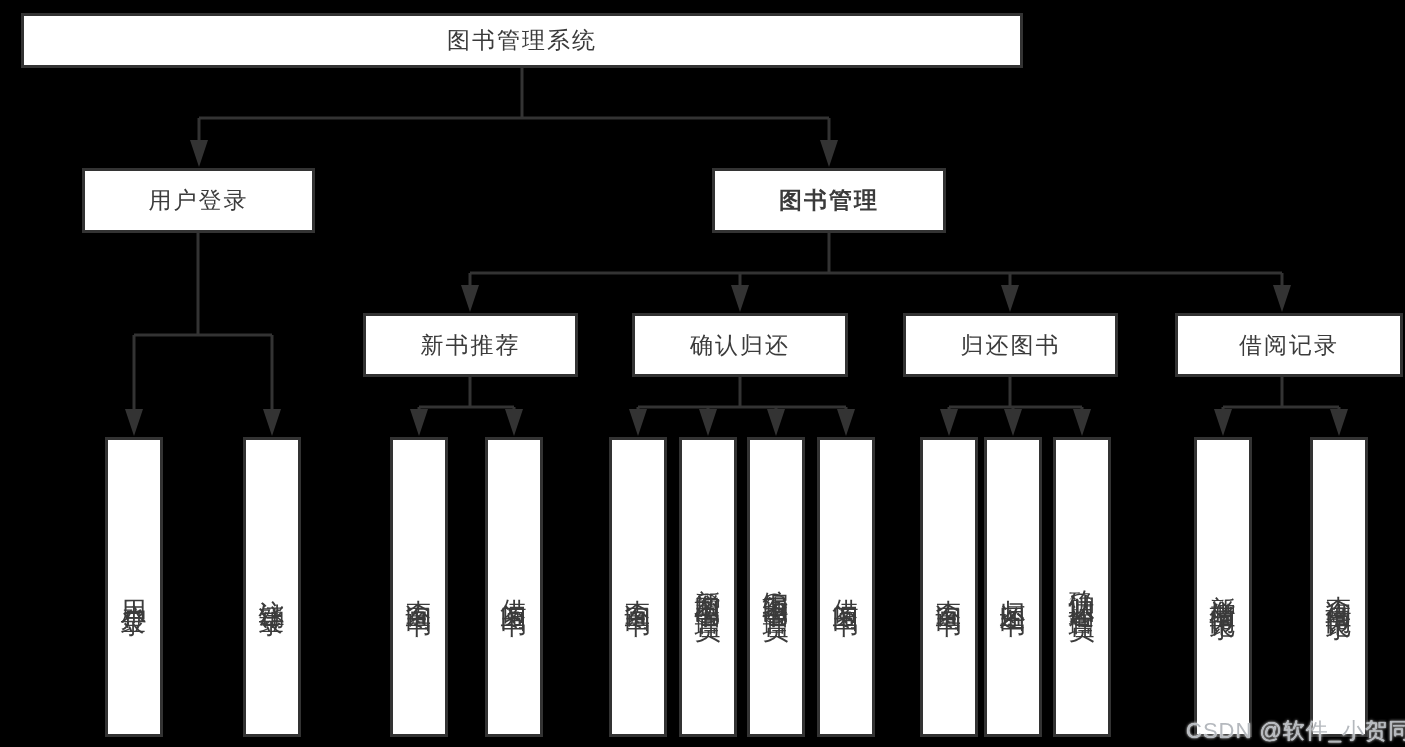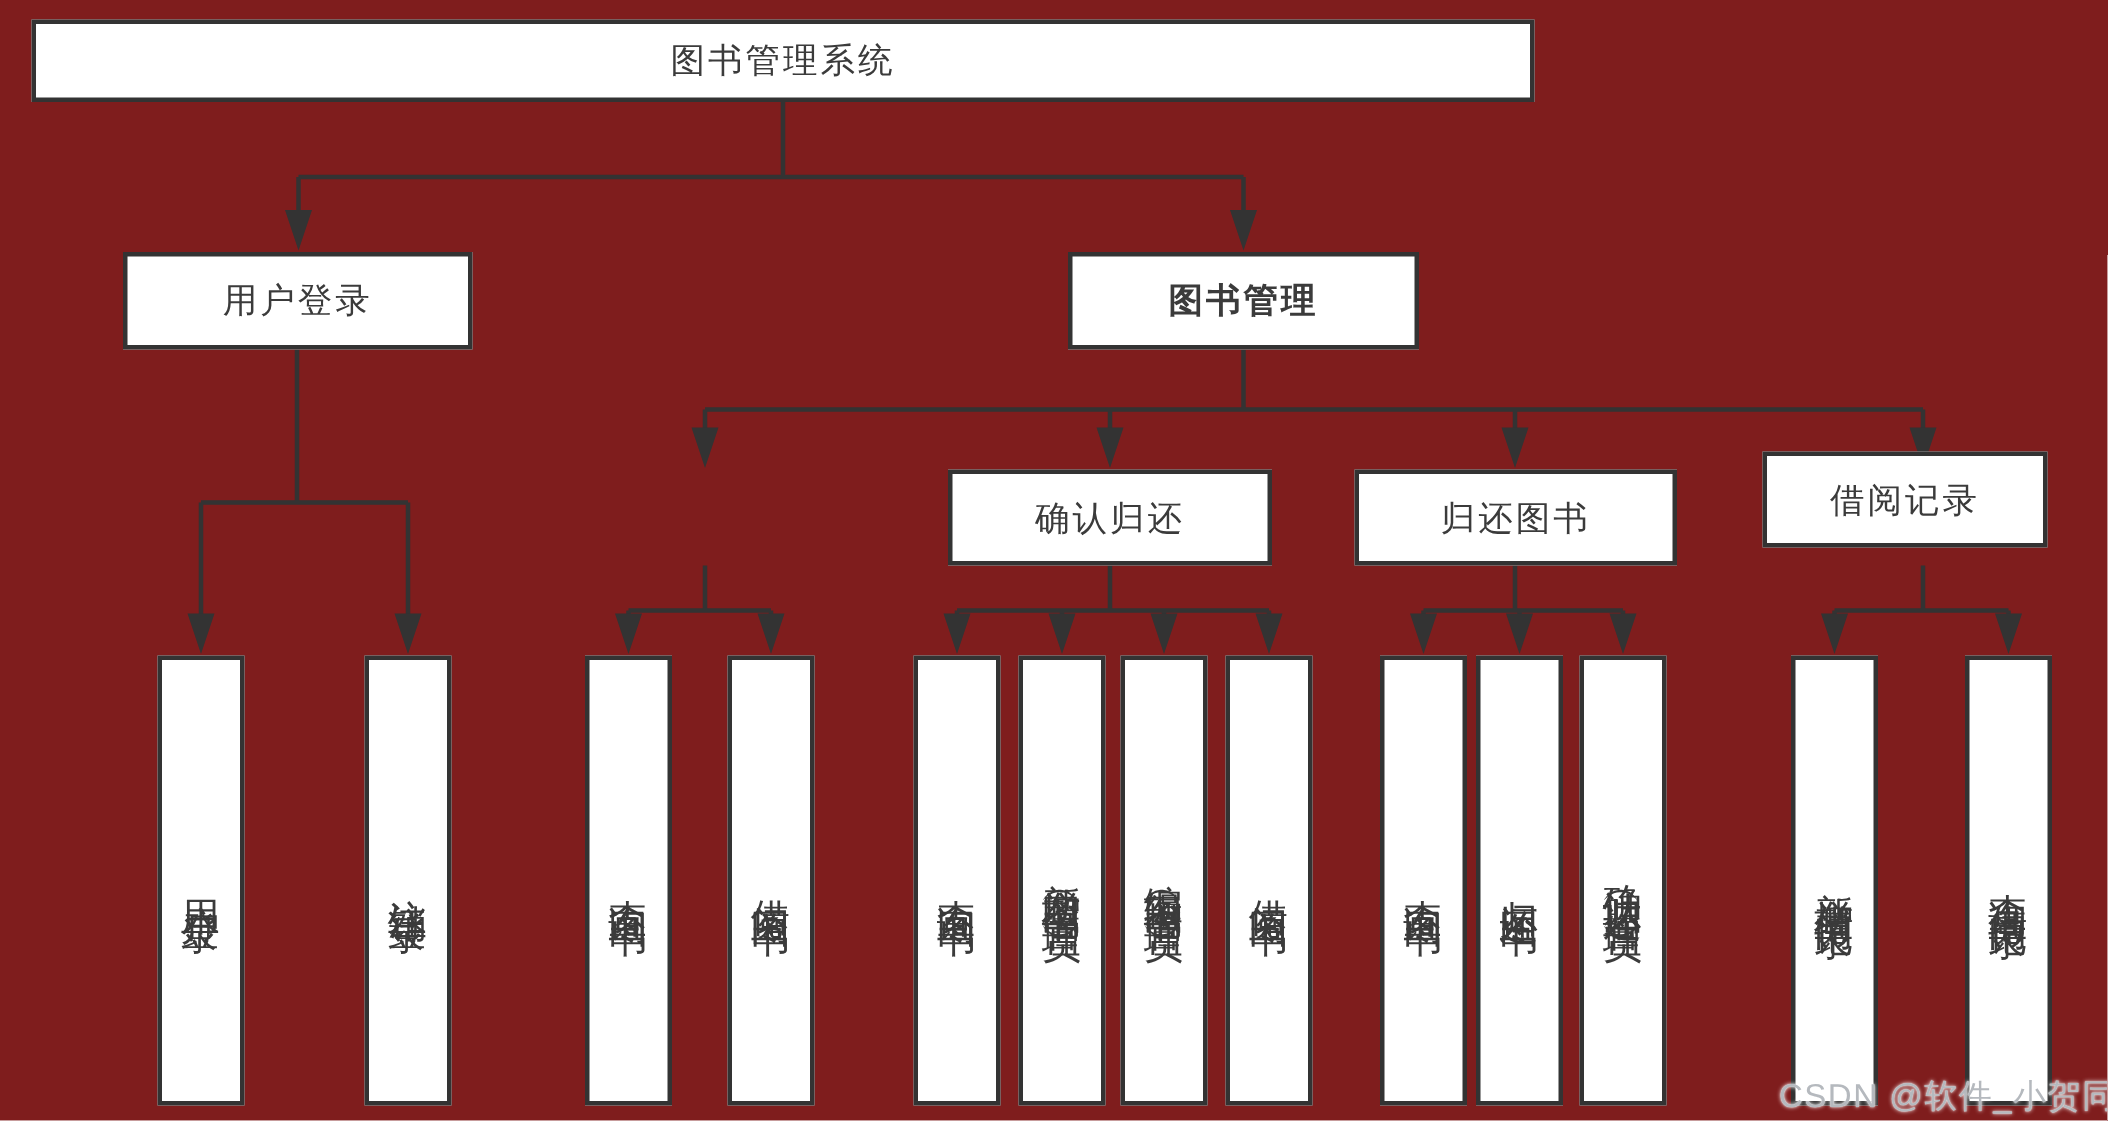--- a/index.html
+++ b/index.html
@@ -5,21 +5,21 @@
   html, body {
     margin: 0;
     padding: 0;
     background: #ffffff;
     font-family: "Liberation Sans", "DejaVu Sans", sans-serif;
   }
   .stage {
     position: relative;
     width: 1405px;
     height: 747px;
-    background: #7f1d1d;
+    background: #000000;
     overflow: hidden;
   }
   .connectors {
     position: absolute;
     left: 0;
     top: 0;
     width: 1405px;
     height: 747px;
     z-index: 1;
   }
@@ -107,23 +107,24 @@
       <polygon points="1214,409 1232,409 1223,436"></polygon>
       <polygon points="1330,409 1348,409 1339,436"></polygon>
     </g>
   </svg>
 
   <div class="node hbox" style="left:21px; top:13px; width:1002px; height:55px;">图书管理系统</div>
 
   <div class="node hbox" style="left:82px; top:168px; width:233px; height:65px;">用户登录</div>
   <div class="node hbox" style="left:712px; top:168px; width:234px; height:65px;font-weight:bold;">图书管理</div>
 
+  <div class="node hbox" style="left:363px; top:313px; width:215px; height:64px;">新书推荐</div>
   <div class="node hbox" style="left:632px; top:313px; width:216px; height:64px;">确认归还</div>
   <div class="node hbox" style="left:903px; top:313px; width:215px; height:64px;">归还图书</div>
-  <div class="node hbox" style="left:1175px; top:301px; width:190px; height:64px;">借阅记录</div>
+  <div class="node hbox" style="left:1175px; top:313px; width:228px; height:64px;">借阅记录</div>
 
   <div class="node vbox" style="left:105px;">用户登录</div>
   <div class="node vbox" style="left:243px;">注销登录</div>
 
   <div class="node vbox" style="left:390px;">查询图书</div>
   <div class="node vbox" style="left:485px;">借阅图书</div>
 
   <div class="node vbox" style="left:609px;">查询图书</div>
   <div class="node vbox" style="left:679px;">新增图书（管理员）</div>
   <div class="node vbox" style="left:747px;">编辑图书（管理员）</div>

